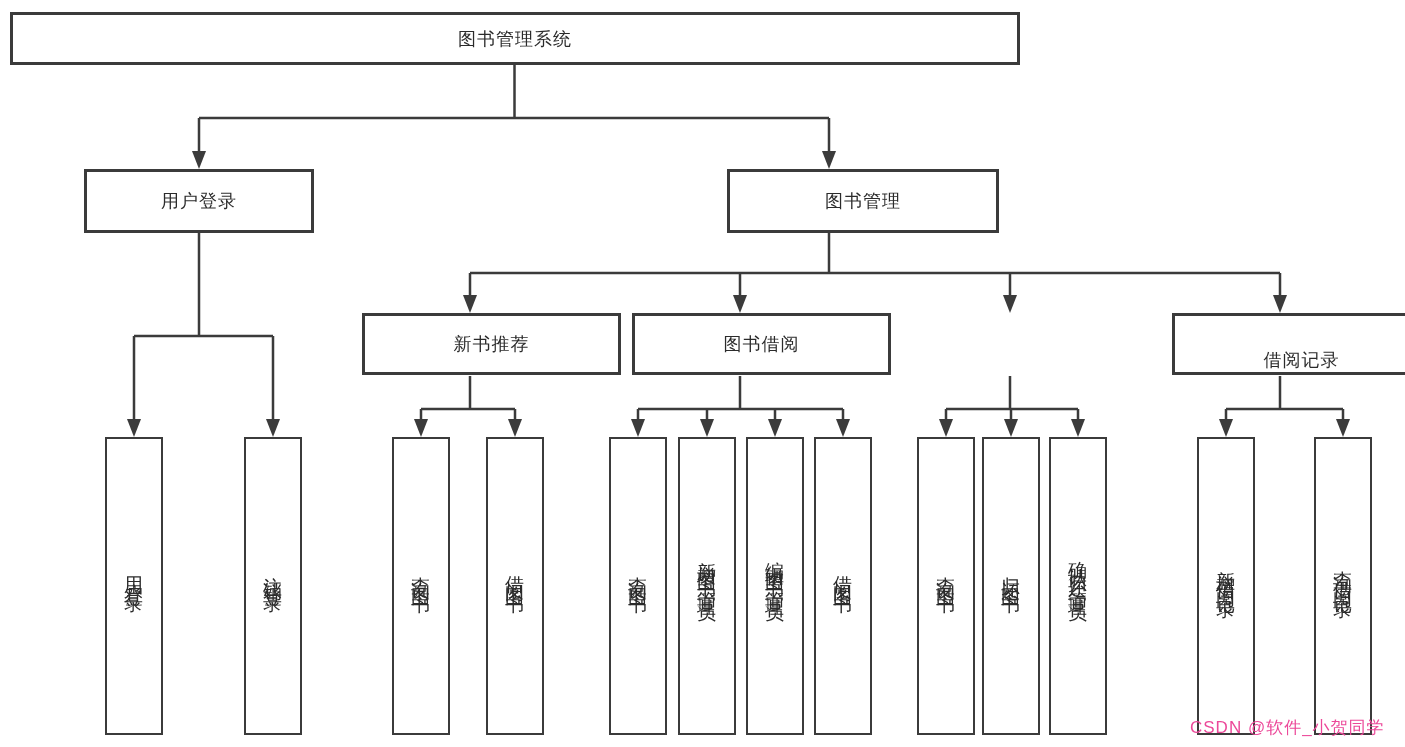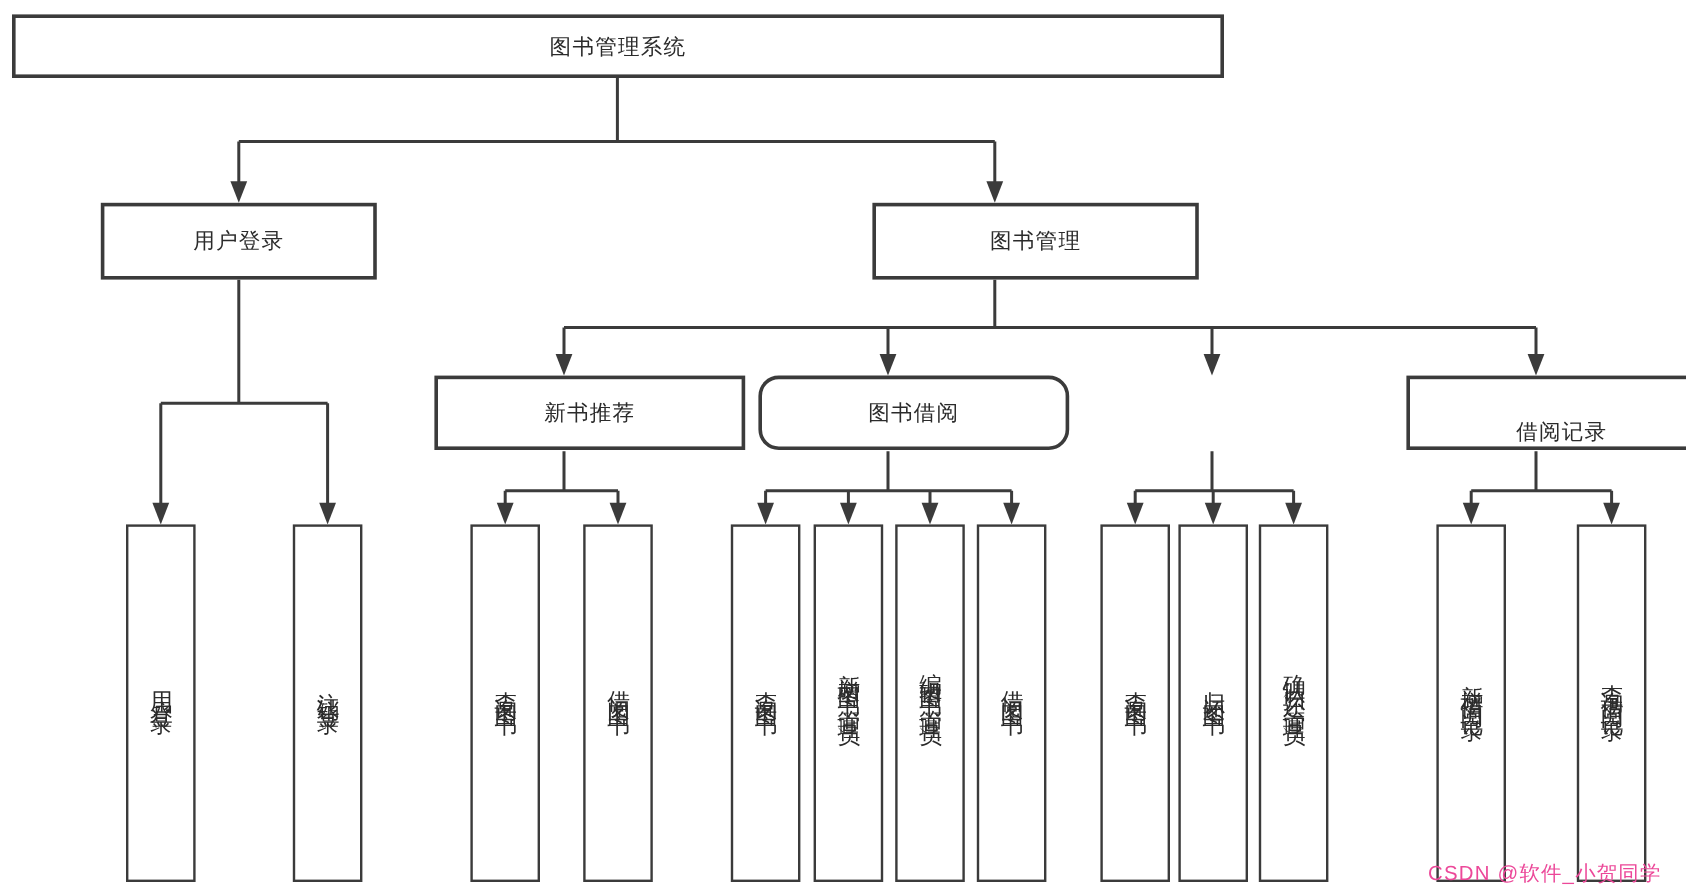--- a/index.html
+++ b/index.html
@@ -69,21 +69,21 @@
   <div class="box l2" style="left:84px;width:230px;">
     <span class="hlabel">用户登录</span>
   </div>
   <div class="box l2" style="left:711px;width:272px;margin-left:16px;">
     <span class="hlabel">图书管理</span>
   </div>
 
   <div class="box l3" style="left:362px;">
     <span class="hlabel">新书推荐</span>
   </div>
-  <div class="box l3" style="left:632px;border-radius:17px;">
+  <div class="box l3" style="left:632px;">
     <span class="hlabel">图书借阅</span>
   </div>
   <div class="box l3" style="left:1172px;align-items:flex-end;">
     <span class="hlabel">借阅记录</span>
   </div>
 
   <div class="box leaf" style="left:105px;">
     <span class="vlabel">用户登录</span>
   </div>
   <div class="box leaf" style="left:244px;">

